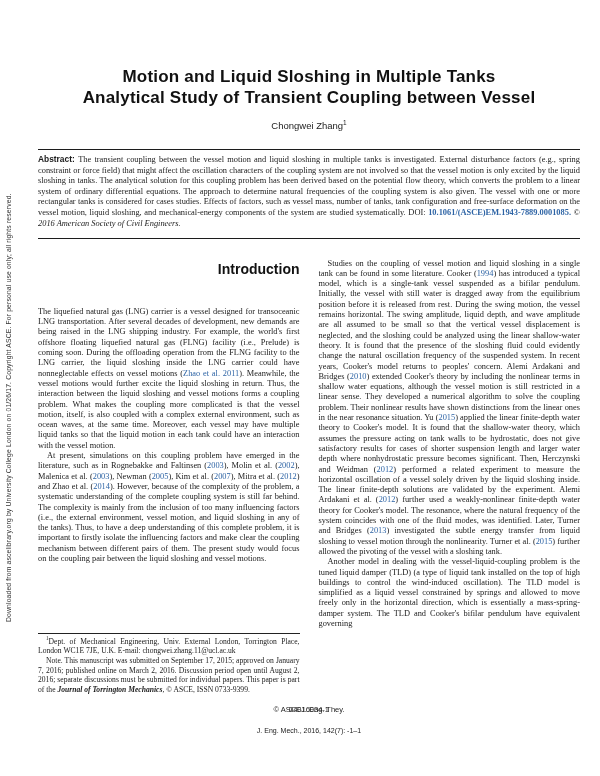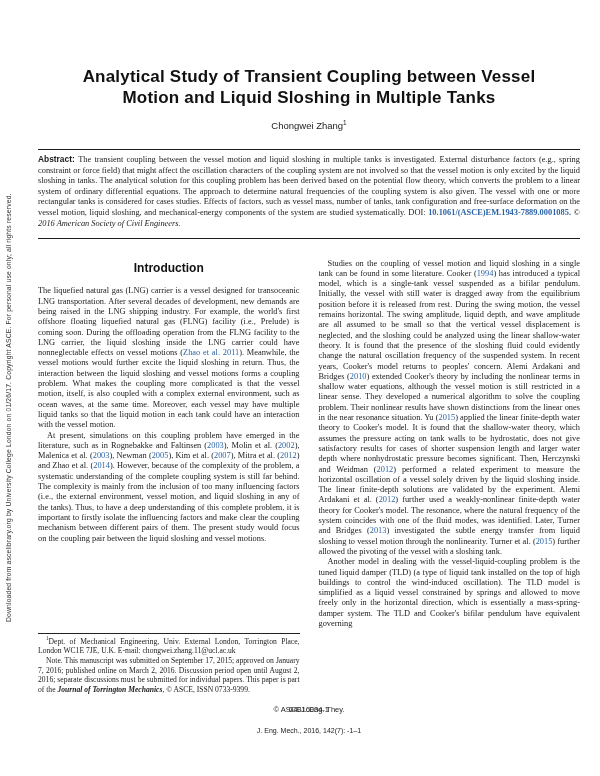--- a/index.html
+++ b/index.html
@@ -35,21 +35,21 @@
   .b { font-weight:normal; }
   .i { font-style:italic; }
   .bi { font-weight:bold; font-style:italic; }
   .cite { color:#2e64a5; }
   .doi { color:#2e64a5; font-weight:bold; }
   .cols { display:flex; gap:19px; margin-top:20px; height:436px; overflow:hidden; }
   .col { width:261.5px; font-size:8.35px; line-height:1.235; text-align:justify; }
   .col-left { display:flex; flex-direction:column; }
   .section-heading {
     font-family:"Liberation Sans", sans-serif; font-weight:bold;
-    font-size:12px; margin:2px 0 11px 0; text-align:center; color:#111;
+    font-size:14px; margin:2px 0 29px 0; text-align:right; color:#111;
   }
   .para { margin:0; }
   .para-indent { text-indent:9px; }
   .footnotes { margin-top:auto; font-size:7.6px; line-height:1.27; }
   .fn-rule { border:none; border-top:0.9px solid #222; margin:0 0 3px 0; }
   .fn { margin:0; text-indent:8px; }
   .footer {
     position:relative; margin-top:10px;
     font-family:"Liberation Sans", sans-serif; font-size:7.5px; color:#222;
     display:flex; justify-content:center;
@@ -61,22 +61,22 @@
   }
 </style>
 </head>
 <body>
 
 <div class="sidebar-note">Downloaded from ascelibrary.org by University College London on 01/26/17. Copyright ASCE. For personal use only; all rights reserved.</div>
 
 <div class="content">
 
   <div class="title">
+    <div>Motion and Liquid Sloshing in Multiple Tanks</div>
     <div>Analytical Study of Transient Coupling between Vessel</div>
-    <div>Motion and Liquid Sloshing in Multiple Tanks</div>
   </div>
 
   <div class="author-line">
     <span>Chongwei Zhang</span><span class="sup">1</span>
   </div>
 
   <hr class="rule rule-top">
 
   <p class="abstract"><span class="label">Abstract: </span><span>The transient coupling between the vessel motion and liquid sloshing in multiple tanks is investigated. External disturbance factors (e.g., spring constraint or force field) that might affect the oscillation characters of the coupling system are not involved so that the vessel motion is only excited by the liquid sloshing in tanks. The analytical solution for this coupling problem has been derived based on the potential flow theory, which converts the problem to a linear system of ordinary differential equations. The approach to determine natural frequencies of the coupling system is also given. The vessel with one or more rectangular tanks is considered for cases studies. Effects of factors, such as vessel mass, number of tanks, tank configuration and free-surface deformation on the vessel motion, liquid sloshing, and mechanical-energy components of the system are studied systematically. </span><span class="b">DOI: </span><span class="doi">10.1061/(ASCE)EM.1943-7889.0001085.</span><span class="i"> © 2016 American Society of Civil Engineers.</span></p>
 

